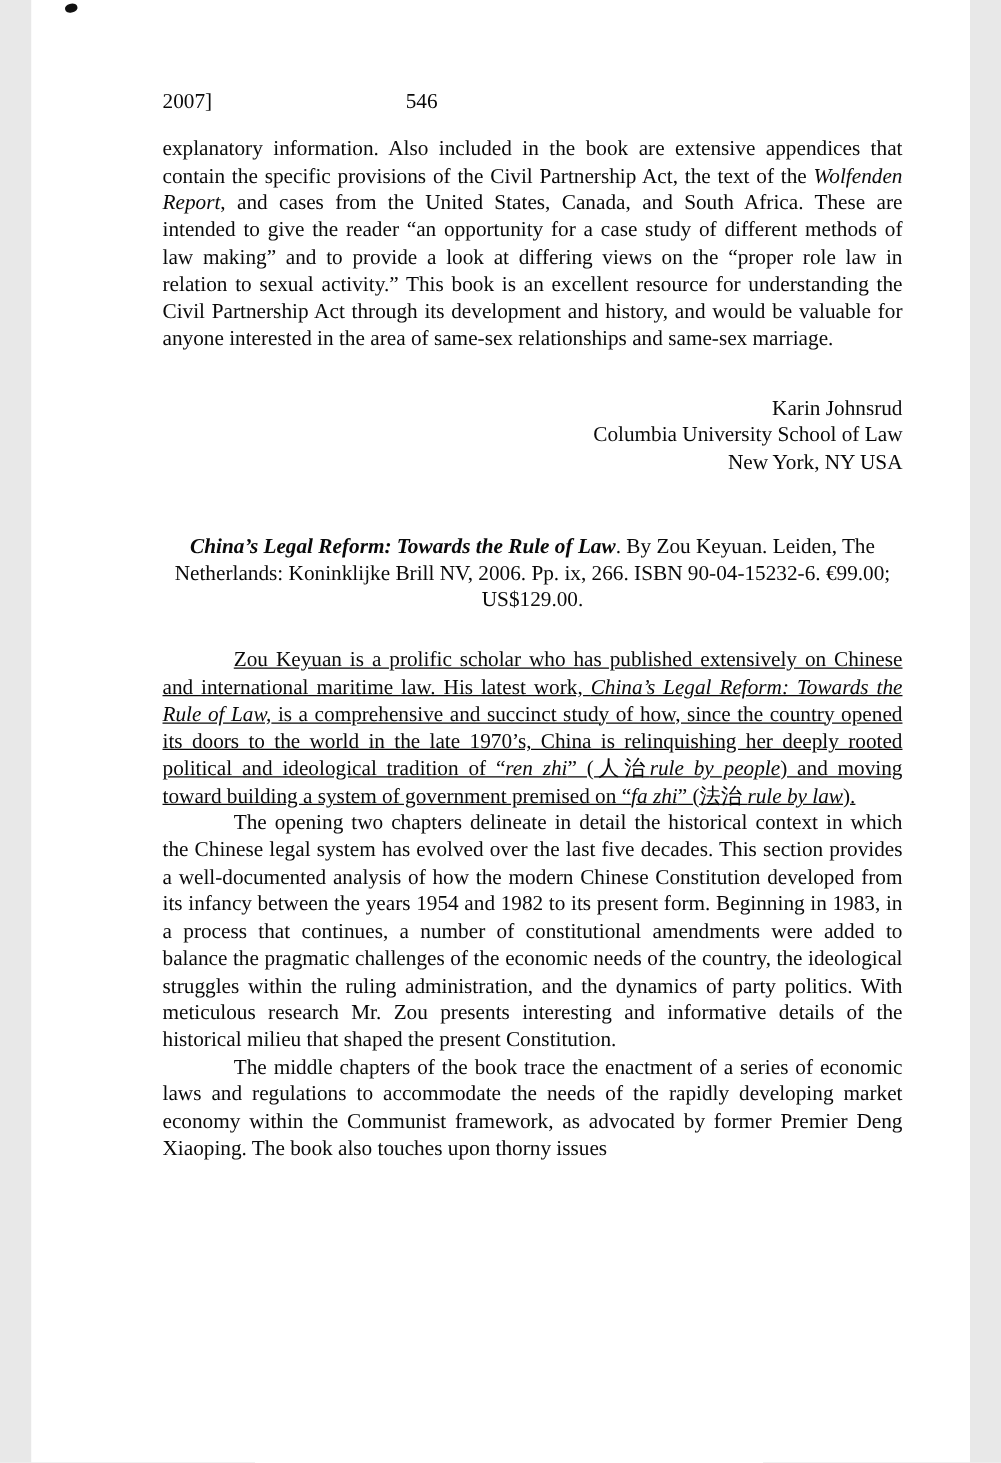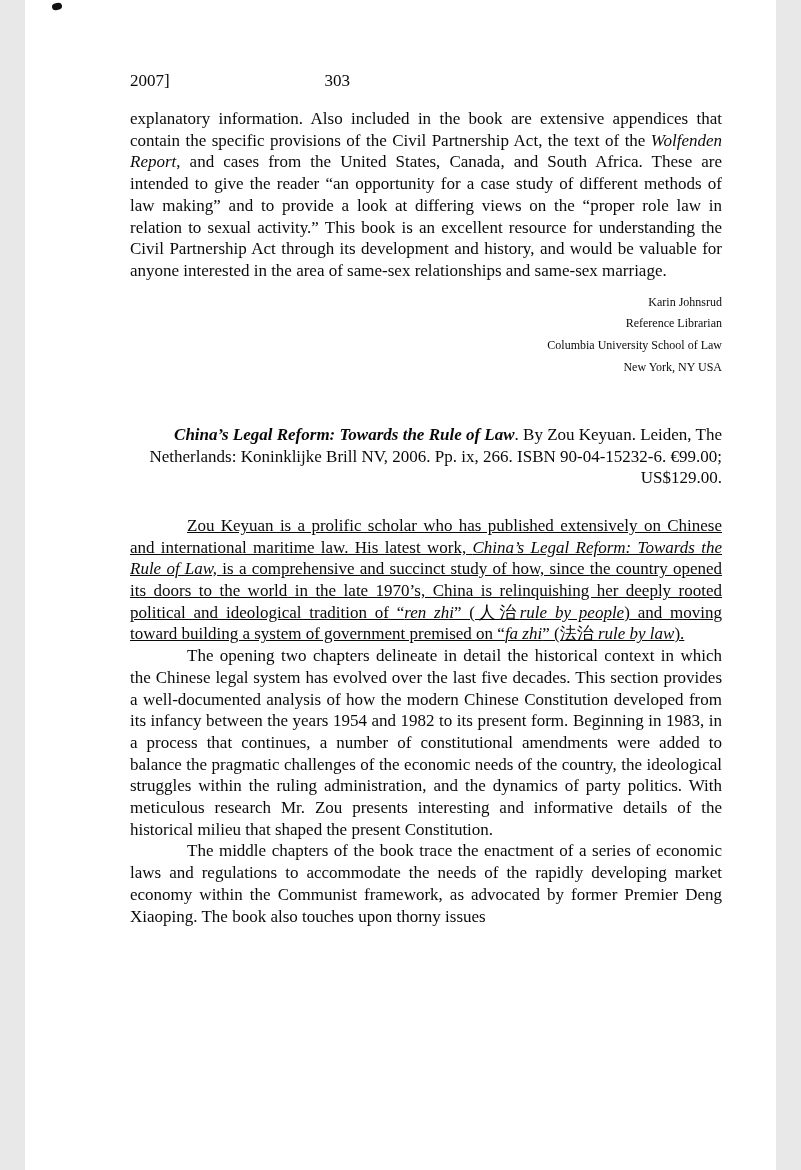--- a/index.html
+++ b/index.html
@@ -52,57 +52,56 @@
   p { margin: 0; }
 
   .para {
     font-size: 17px;
     line-height: 21.7px;
     text-align: justify;
   }
   .first { margin-top: 16px; }
 
   .signature {
-    margin-top: 10px;
-    font-size: 12px;
+    margin-top: 34px;
+    font-size: 17px;
     line-height: 21.8px;
     text-align: right;
   }
 
   .heading {
     margin-top: 45px;
     font-size: 17px;
     line-height: 21.7px;
-    text-align: right;
+    text-align: center;
   }
 
   .lead { margin-top: 26px; text-decoration: underline; }
   .indent { text-indent: 57px; }
 
   .italic      { font-style: italic; }
   .bold-italic { font-style: italic; font-weight: bold; }
 </style>
 </head>
 <body>
 
 <div class="page">
   <div class="speck"></div>
 
   <div class="content">
 
     <div class="header">
       <span class="hdr-left">2007]</span>
-      <span class="hdr-right">303</span>
+      <span class="hdr-right">546</span>
     </div>
 
     <p class="para first"><span>explanatory information. Also included in the book are extensive appendices that contain the specific provisions of the Civil Partnership Act, the text of the </span><span class="italic">Wolfenden Report</span><span>, and cases from the United States, Canada, and South Africa. These are intended to give the reader “an opportunity for a case study of different methods of law making” and to provide a look at differing views on the “proper role law in relation to sexual activity.”  This book is an excellent resource for understanding the Civil Partnership Act through its development and history, and would be valuable for anyone interested in the area of same-sex relationships and same-sex marriage.</span></p>
 
     <div class="signature">
       <div>Karin Johnsrud</div>
-      <div>Reference Librarian</div>
       <div>Columbia University School of Law</div>
       <div>New York, NY USA</div>
     </div>
 
     <p class="heading"><span class="bold-italic">China’s Legal Reform: Towards the Rule of Law</span><span>. By Zou Keyuan. Leiden, The Netherlands: Koninklijke Brill NV, 2006. Pp. ix, 266. ISBN 90-04-15232-6. €99.00; US$129.00.</span></p>
 
     <p class="para indent lead"><span>Zou Keyuan is a prolific scholar who has published extensively on Chinese and international maritime law.  His latest work, </span><span class="italic">China’s Legal Reform: Towards the Rule of Law,</span><span> is a comprehensive and succinct study of how, since the country opened its doors to the world in the late 1970’s, China is relinquishing her deeply rooted political and ideological tradition of “</span><span class="italic">ren zhi</span><span>” (人治</span><span class="italic">rule by people</span><span>) and moving toward building a system of government premised on “</span><span class="italic">fa zhi</span><span>” (法治 </span><span class="italic">rule by law</span><span>).</span></p>
 
     <p class="para indent"><span>The opening two chapters delineate in detail the historical context in which the Chinese legal system has evolved over the last five decades.  This section provides a well-documented analysis of how the modern Chinese Constitution developed from its infancy between the years 1954 and 1982 to its present form.  Beginning in 1983, in a process that continues, a number of constitutional amendments were added to balance the pragmatic challenges of the economic needs of the country, the ideological struggles within the ruling administration, and the dynamics of party politics.  With meticulous research Mr. Zou presents interesting and informative details of the historical milieu that shaped the present Constitution.</span></p>
 

